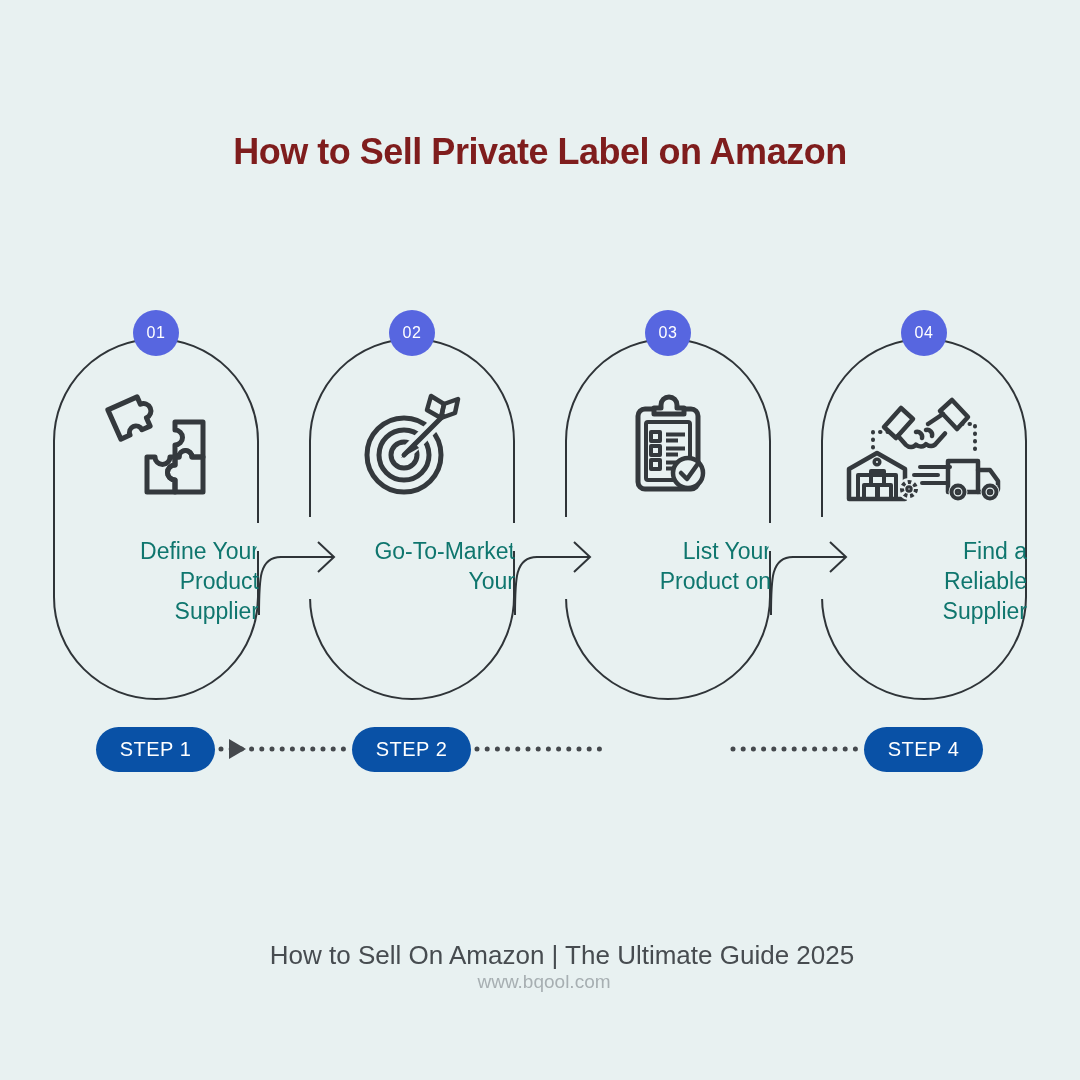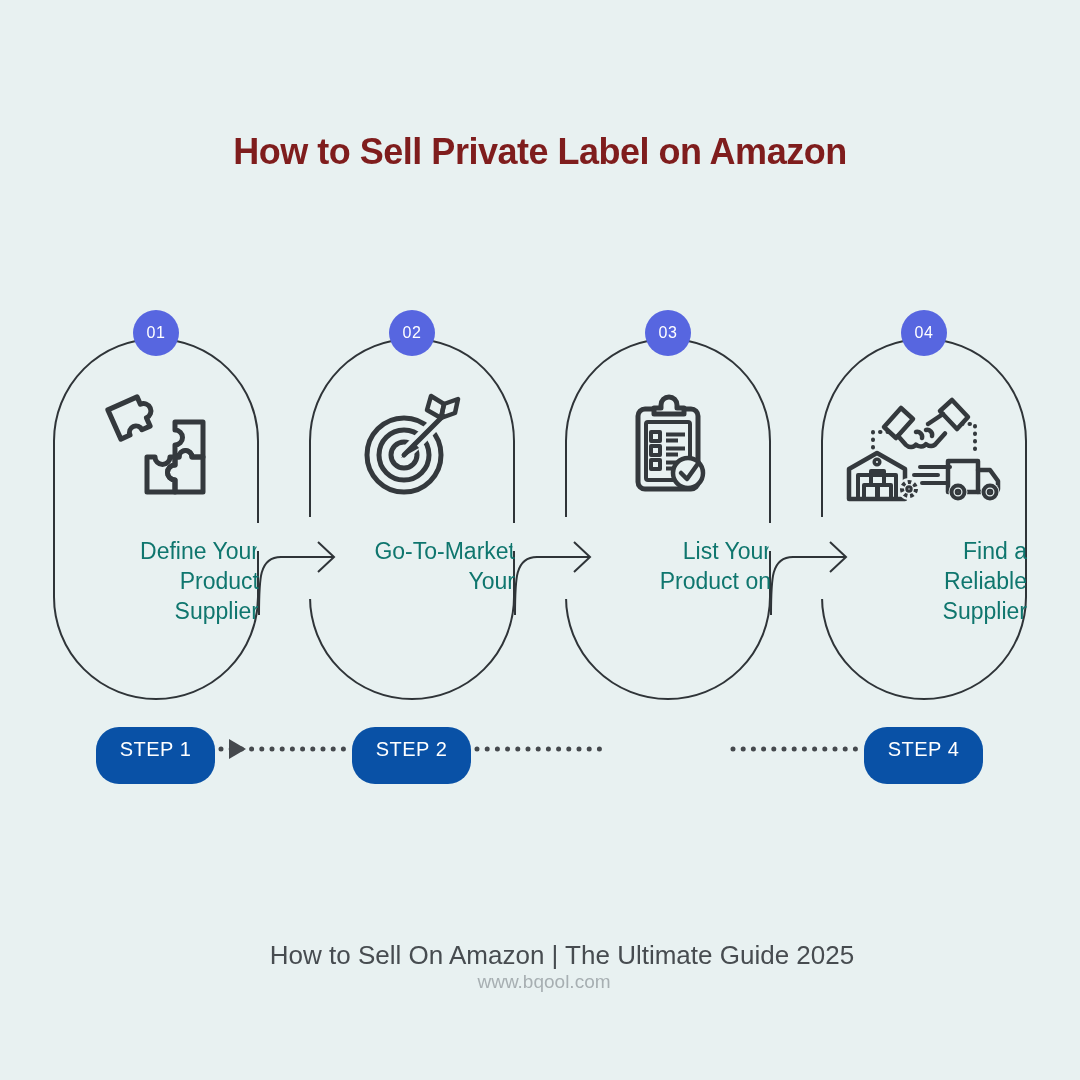--- a/index.html
+++ b/index.html
@@ -22,21 +22,21 @@
     background:#5766e0;color:#ffffff;font-size:16px;letter-spacing:0.5px;
     line-height:46px;text-align:center;z-index:3;
   }
   .icon-box{top:392px;z-index:2;}
   .cap-text{
     top:536px;width:206px;text-align:right;
     font-size:23px;line-height:30px;color:#0f766e;z-index:2;
   }
   .connector{top:517px;width:88px;height:98px;z-index:4;}
   .step-pill{
-    top:727px;width:119px;height:57px;border-radius:23px;
+    top:727px;width:119px;height:45px;border-radius:23px;
     background:#0951a6;color:#ffffff;font-size:20px;font-weight:500;
     letter-spacing:0.5px;line-height:45px;text-align:center;z-index:3;
   }
   #dotted-track{top:735px;left:0;width:1080px;height:28px;z-index:2;}
   #flow-arrowhead{
     top:739px;left:229px;width:0;height:0;z-index:3;
     border-top:10px solid transparent;border-bottom:10px solid transparent;
     border-left:17px solid #45494d;
   }
   #footer-line1{top:940px;left:0;width:1080px;text-align:center;font-size:26px;color:#474c50;margin-left:22px;}

